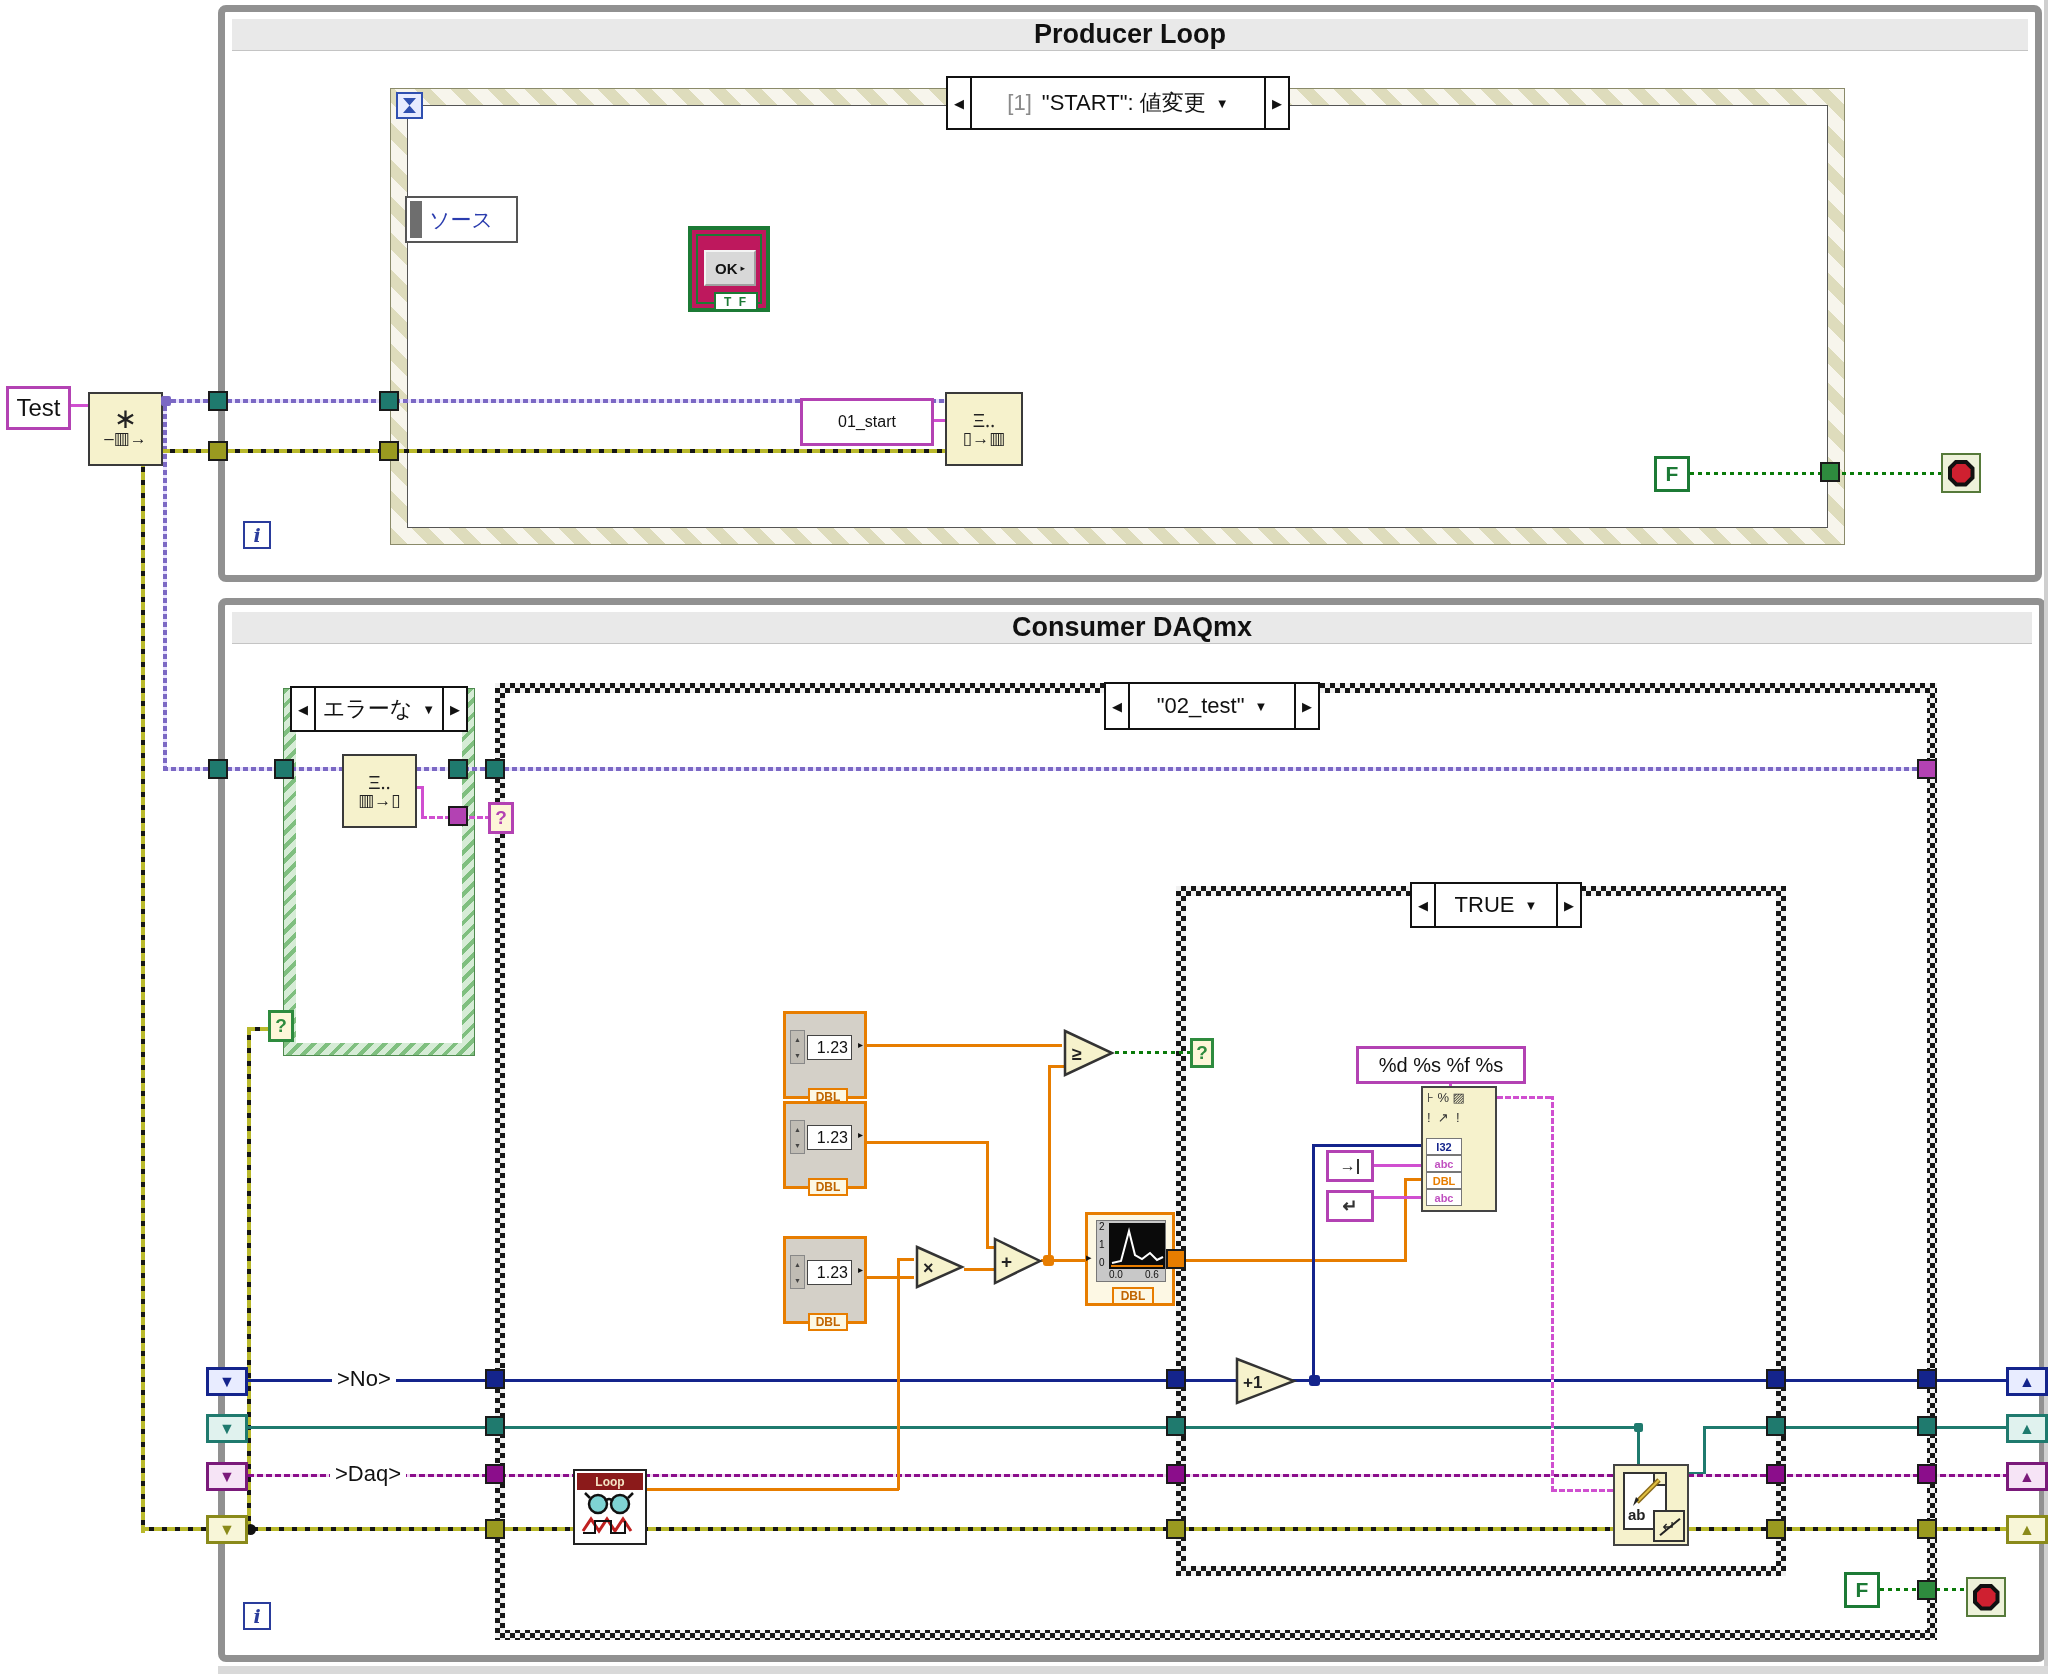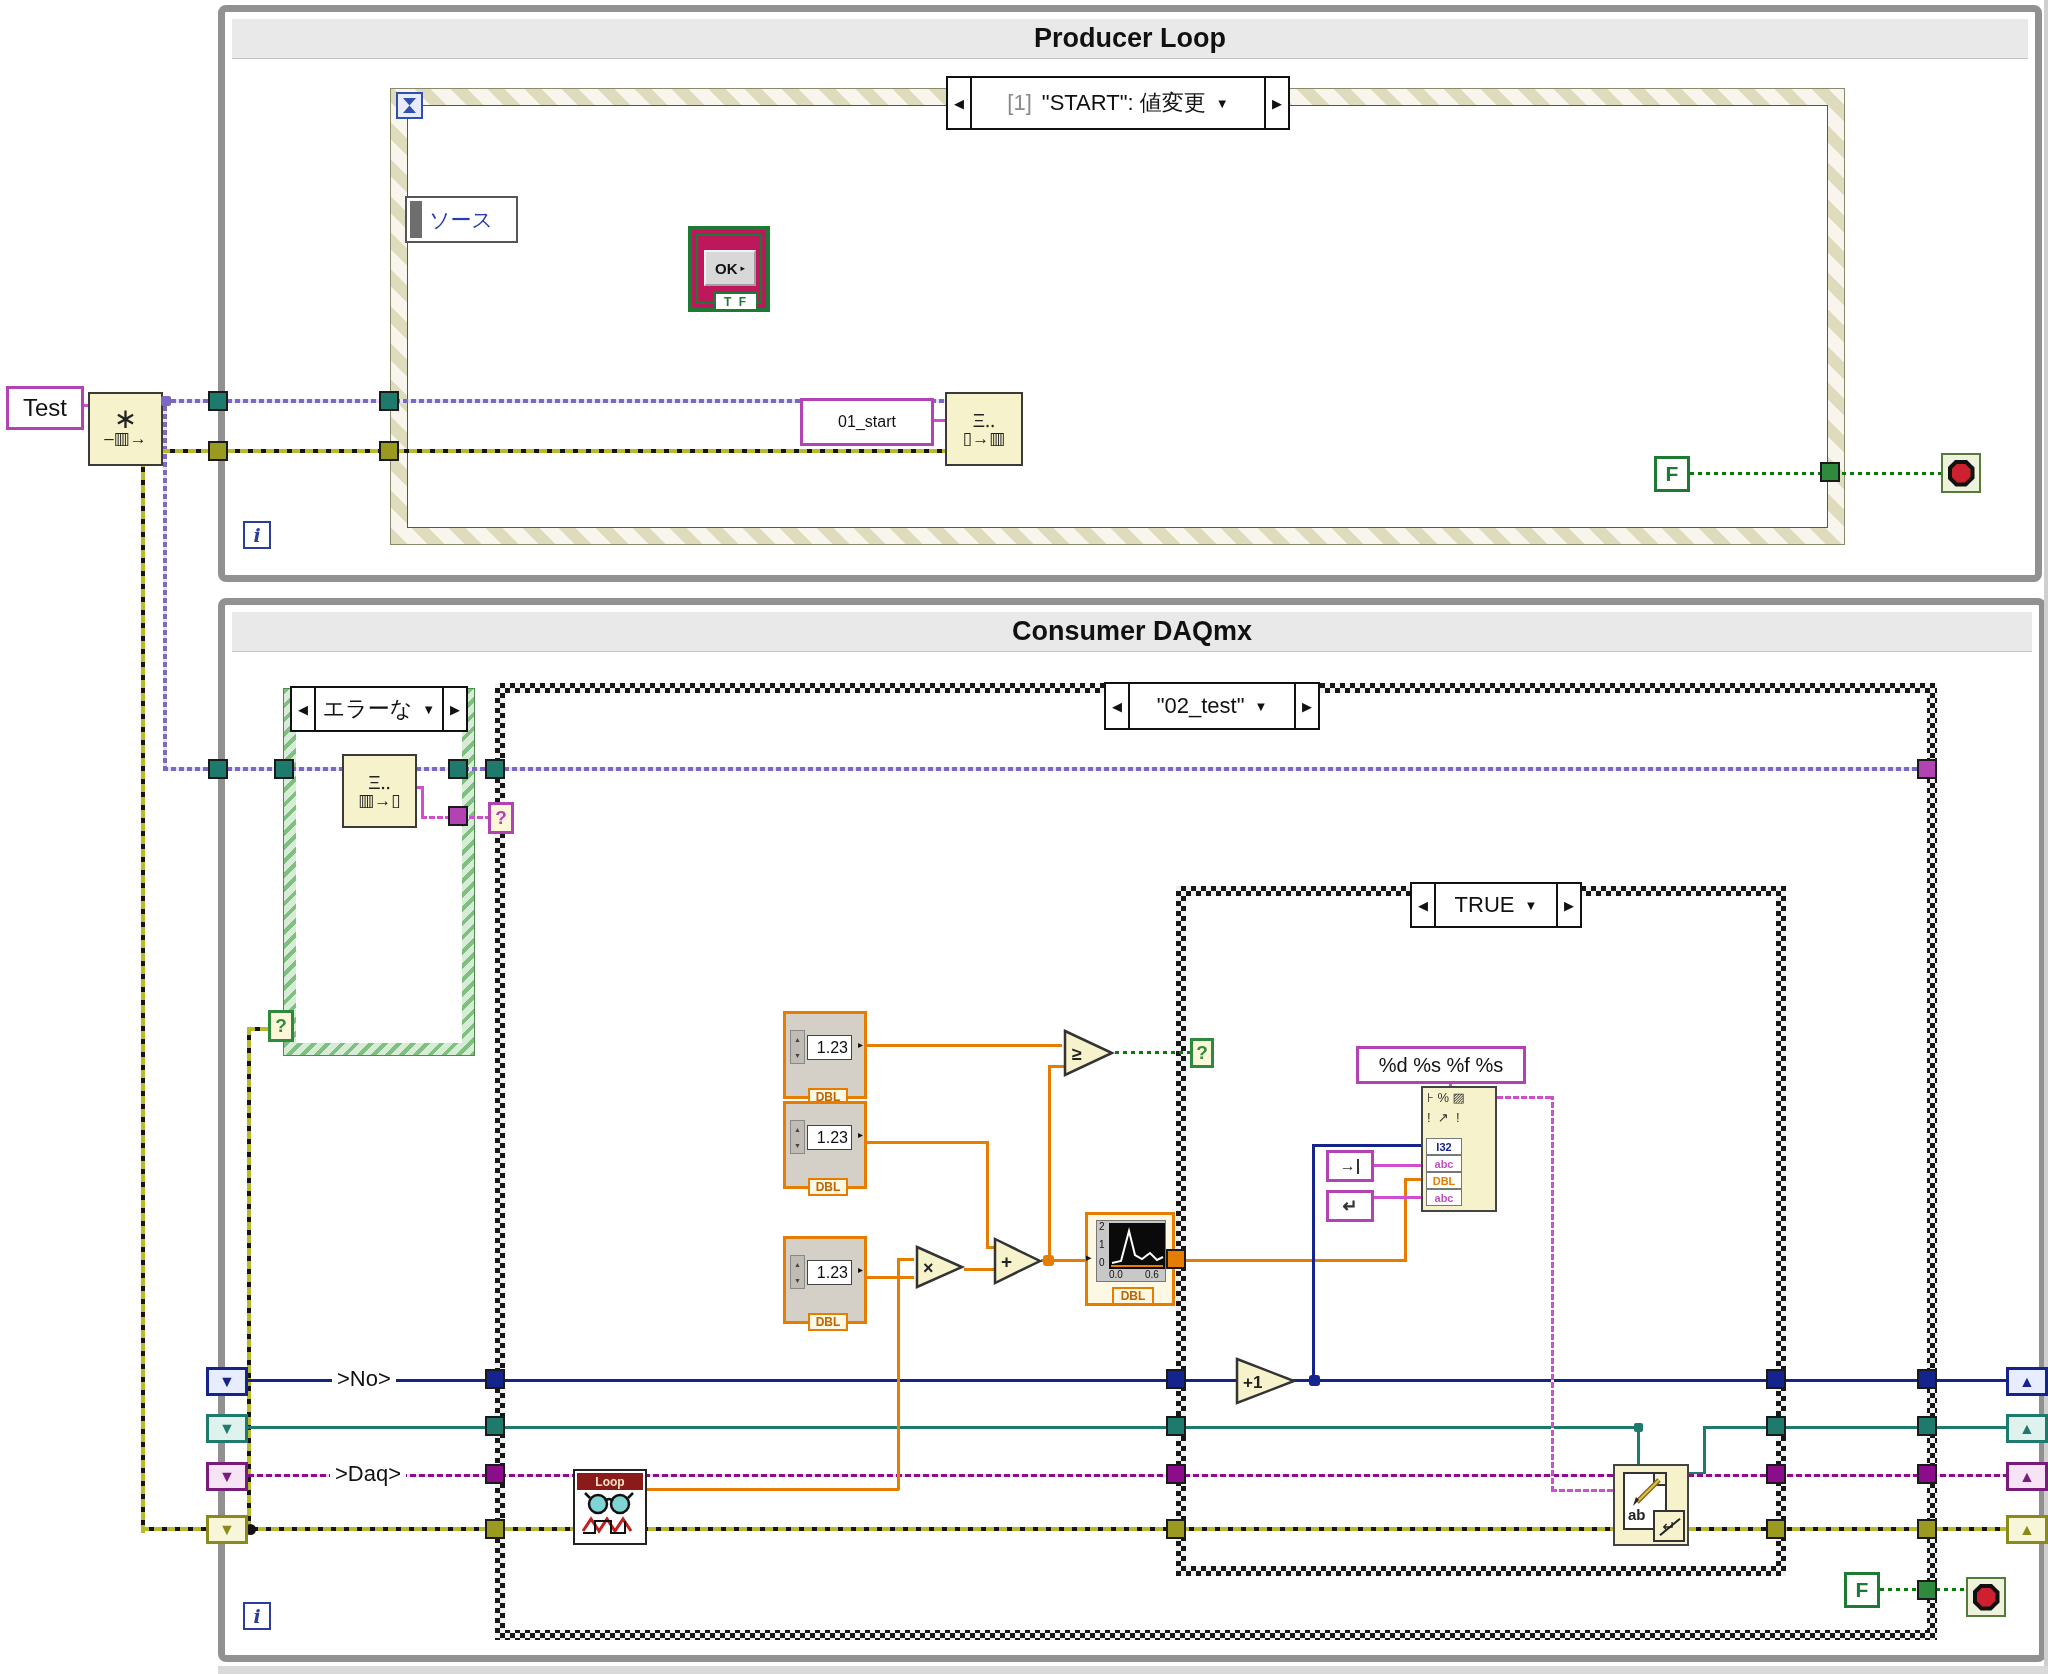--- a/index.html
+++ b/index.html
@@ -1,21 +1,21 @@
 <!DOCTYPE html>
 <html><head>
 <meta charset="utf-8">
 <style>
   html,body{margin:0;padding:0;background:#e8e8e8;font-family:"Liberation Sans",sans-serif;}
   #root{position:relative;width:2048px;height:1674px;background:#ffffff;overflow:hidden;}
   #root *{box-sizing:border-box;}
   .abs{position:absolute;}
   
   .wh{border:7px solid #919191;border-radius:8px;background:#fff;}
-  .band{position:absolute;left:7px;top:7px;width:calc(100% - 14px);height:40px;background:#e9e9e9;
+  .band{position:absolute;left:7px;top:7px;width:calc(100% - 14px);height:32px;background:#e9e9e9;
         border-bottom:1px solid #c4c4c4;display:flex;align-items:center;justify-content:center;
         font-weight:bold;font-size:27px;color:#111;}
   .evt{background:repeating-linear-gradient(45deg,#dedcbc 0 12px,#f7f5ec 12px 26px);border:1px solid #8a8a6a;}
   .evt-in{position:absolute;inset:16px;background:#fff;border:1px solid #555;}
   .chk{background:repeating-conic-gradient(#161616 0% 25%, #f2f2f2 0% 50%);background-size:10px 10px;}
   .chk-in{position:absolute;inset:10px;background:#fff;}
   .grn{background:repeating-linear-gradient(135deg,#7fbf7f 0 4px,#d6ecd6 4px 10px);border:1px solid #4e8a4e;}
   .grn-in{position:absolute;inset:12px;background:#fff;}
   .hdr{display:flex;align-items:stretch;background:#fff;border:2px solid #111;font-size:22px;z-index:5;}
   .hdr .arr{width:24px;display:flex;align-items:center;justify-content:center;font-size:13px;color:#111;}
@@ -113,21 +113,21 @@
 
   <div class="abs" style="left:688px;top:226px;width:82px;height:86px;border:4px solid #1c7a35;background:#be185d;z-index:3;">
     <div class="abs" style="left:4px;top:4px;right:4px;bottom:4px;border:2px solid #1c7a35;"></div>
     <div class="abs" style="left:12px;top:20px;width:52px;height:36px;background:#d8d8d8;border:2px outset #f4f4f4;display:flex;align-items:center;justify-content:center;gap:3px;">
       <span style="font-size:15px;font-weight:bold;color:#111;">OK</span>
       <span style="font-size:9px;color:#111;">▸</span>
     </div>
     <div class="oktab" style="left:22px;top:62px;width:44px;height:19px;">T F</div>
   </div>
 
-  <div class="abs pinkc" style="left:6px;top:386px;width:78px;height:44px;font-size:24px;">Test</div>
+  <div class="abs pinkc" style="left:6px;top:386px;width:65px;height:44px;font-size:24px;">Test</div>
   <div class="abs ynode" style="left:88px;top:392px;width:75px;height:74px;">
     <span style="font-size:28px;margin-top:-6px;">∗</span>
     <span style="font-size:17px;margin-top:-4px;">‒▥→</span>
   </div>
 
   <div class="abs pinkc" style="left:800px;top:398px;width:134px;height:48px;">01_start</div>
   <div class="abs ynode" style="left:945px;top:392px;width:78px;height:74px;">
     <span style="font-size:19px;">Ξ‥</span>
     <span style="font-size:17px;">▯→▥</span>
   </div>

